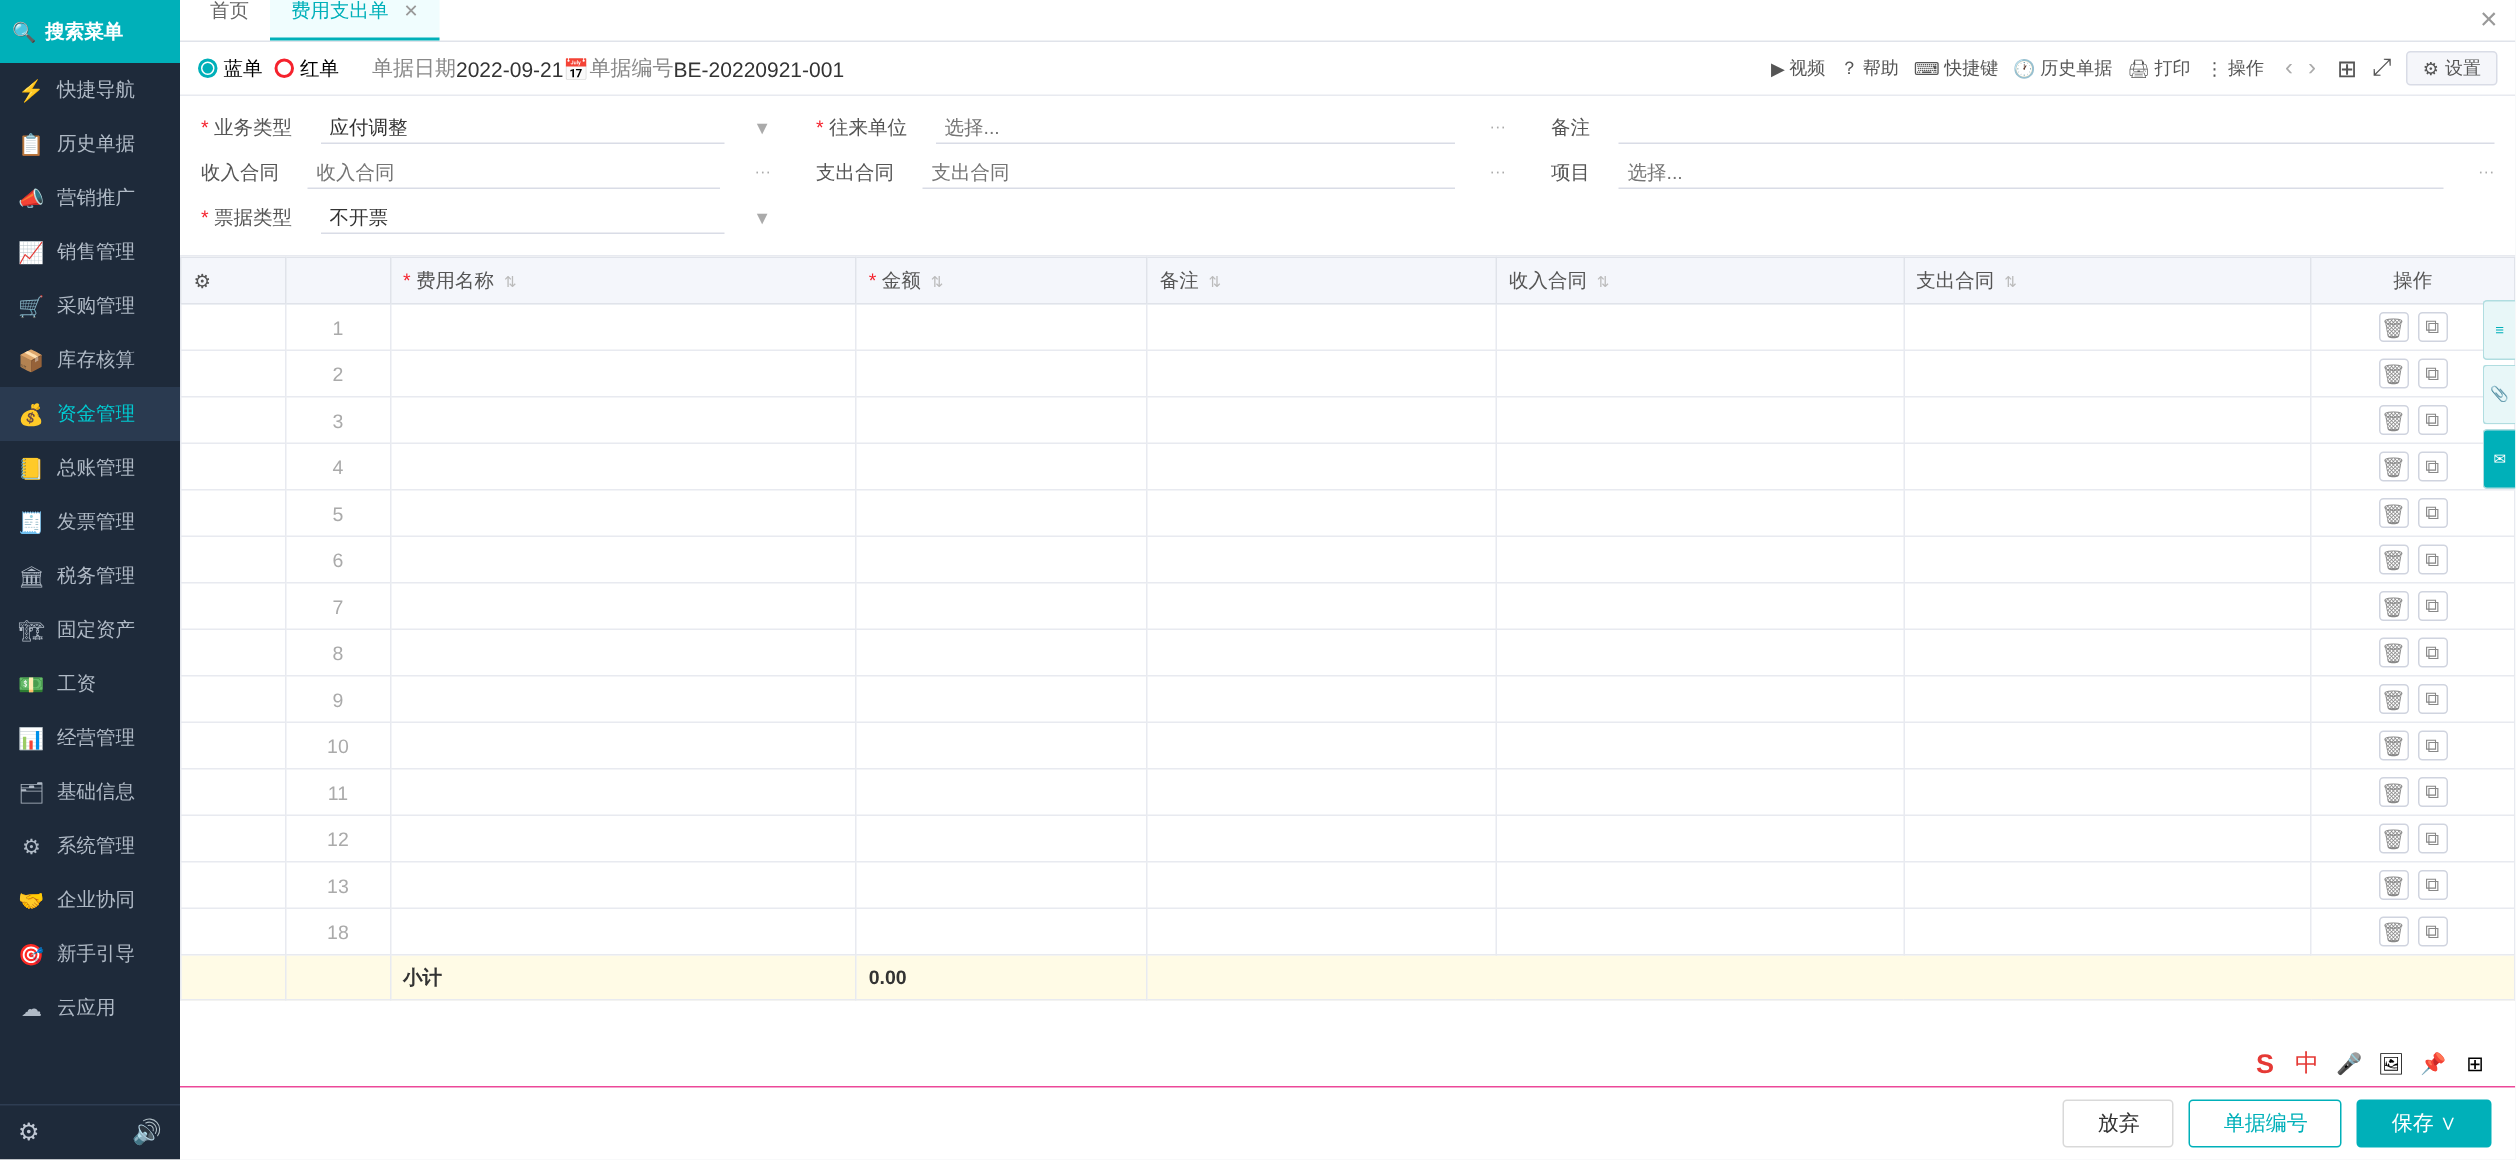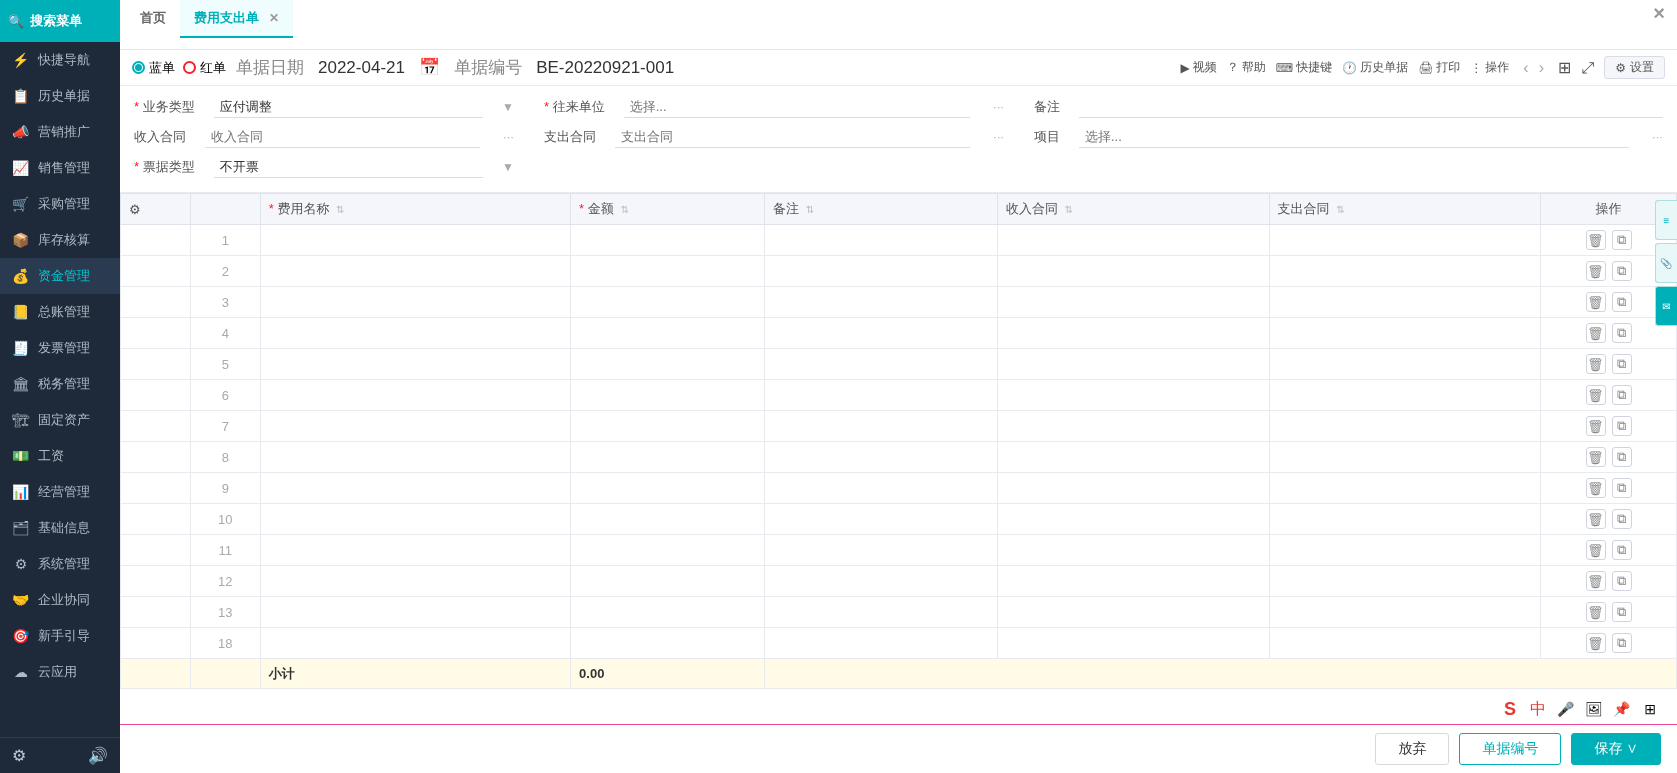--- a/index.html
+++ b/index.html
@@ -52,25 +52,24 @@
       display: flex;
       flex-direction: column;
       background: #f5f6fa;
       overflow: hidden;
     }
 
     
     .tab-bar {
       background: #fff;
       display: flex;
-      align-items: flex-start;
+      align-items: flex-end;
       border-bottom: 1px solid #e0e3ea;
-      height: 50px;
+      height: 28px;
       padding: 0 6px;
-      font-weight: bold;
     }
     .tab {
       padding: 0 14px;
       height: 38px;
       display: flex;
       align-items: center;
       font-size: 13px;
       color: #666;
       cursor: pointer;
       border-bottom: 2px solid transparent;
@@ -109,21 +108,21 @@
       border: 2px solid #00b0b9;
       display: flex; align-items: center; justify-content: center;
     }
     .radio-dot.checked::after {
       content: '';
       width: 7px; height: 7px;
       background: #00b0b9;
       border-radius: 50%;
     }
     .radio-dot.red { border-color: #f5222d; }
-    .toolbar-meta { display: flex; align-items: center; gap: 14px; font-size: 17px; color: #333; margin-left: 0; }
+    .toolbar-meta { display: flex; align-items: center; font-size: 14px; color: #333; margin-left: 12px; }
     .toolbar-meta .label { color: #888; }
     .toolbar-actions { margin-left: auto; display: flex; align-items: center; gap: 10px; font-size: 12px; color: #555; }
     .toolbar-actions span { cursor: pointer; display: flex; align-items: center; gap: 3px; }
     .btn-settings {
       background: #f5f6fa;
       border: 1px solid #d9dce6;
       border-radius: 3px;
       padding: 2px 10px;
       font-size: 12px;
       cursor: pointer;
@@ -400,21 +399,21 @@
           <span>蓝单</span>
         </div>
         <div class="radio-item">
           <div class="radio-dot red"></div>
           <span>红单</span>
         </div>
       </div>
 
       <div class="toolbar-meta">
         <span class="label">单据日期</span>
-        <span>2022-04-21</span>
+        <span>2022-09-21</span>
         <span style="cursor:pointer;">📅</span>
         <span class="label">单据编号</span>
         <span>BE-20220921-001</span>
       </div>
 
       <div class="toolbar-actions">
         <span>
           <span>▶</span>
           <span>视频</span>
         </span>

